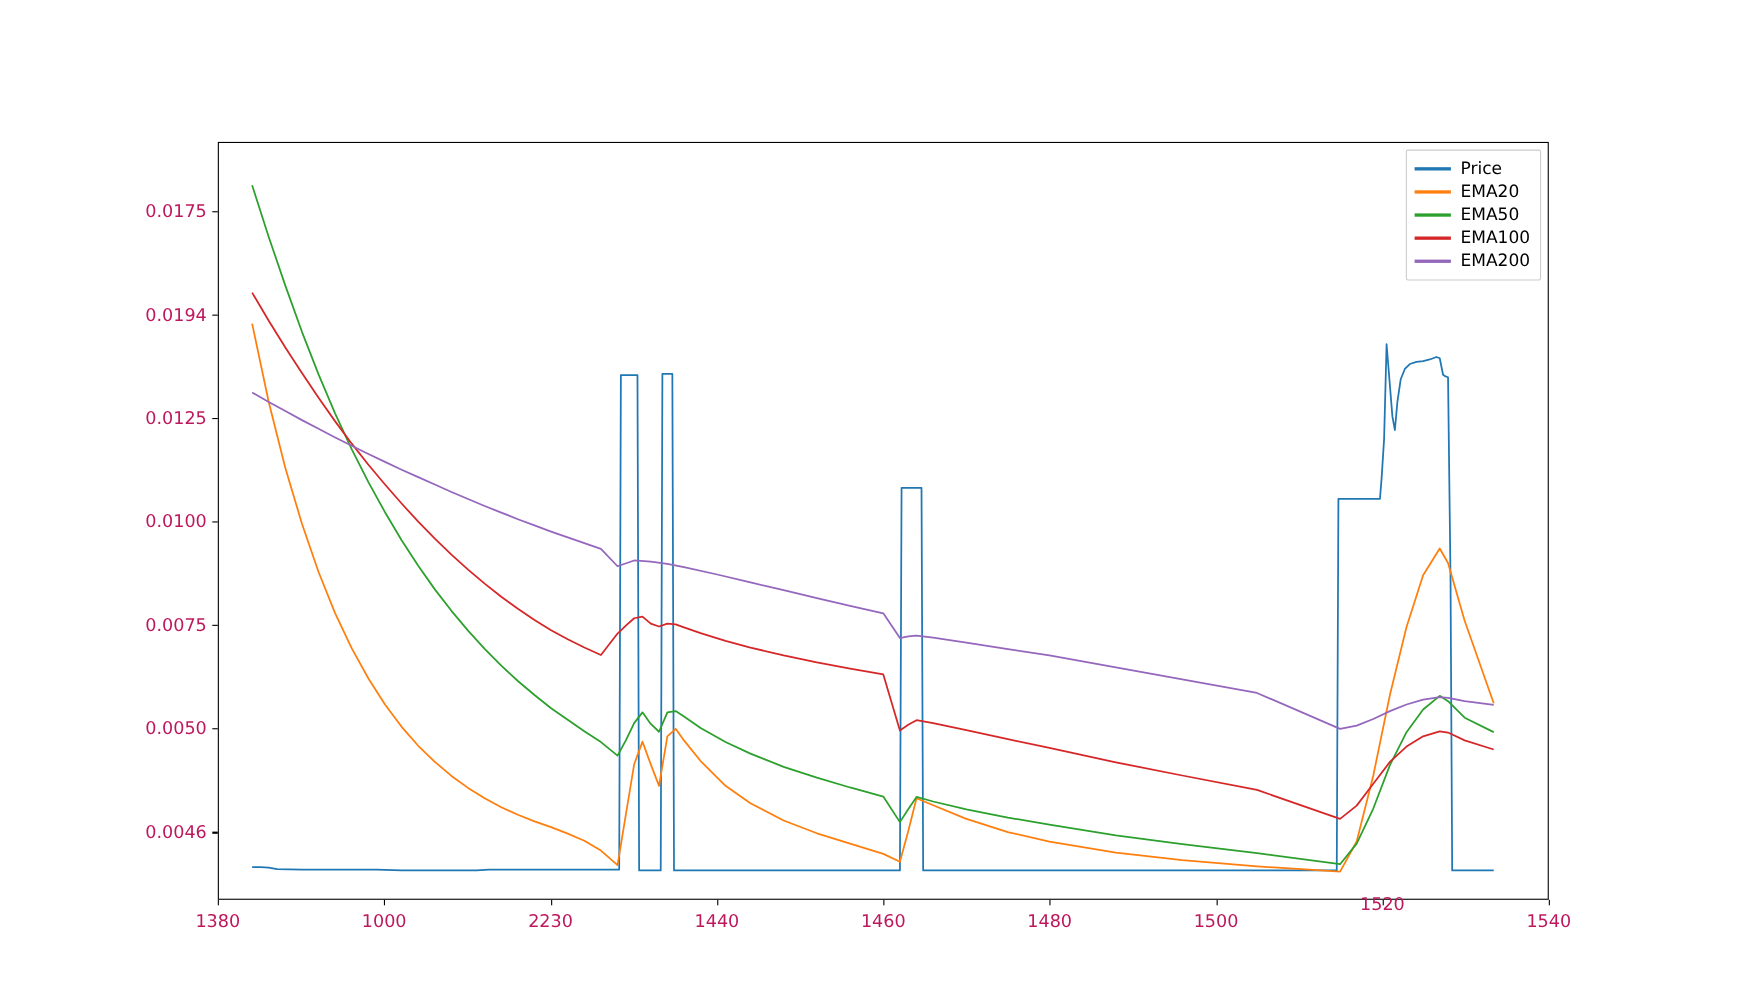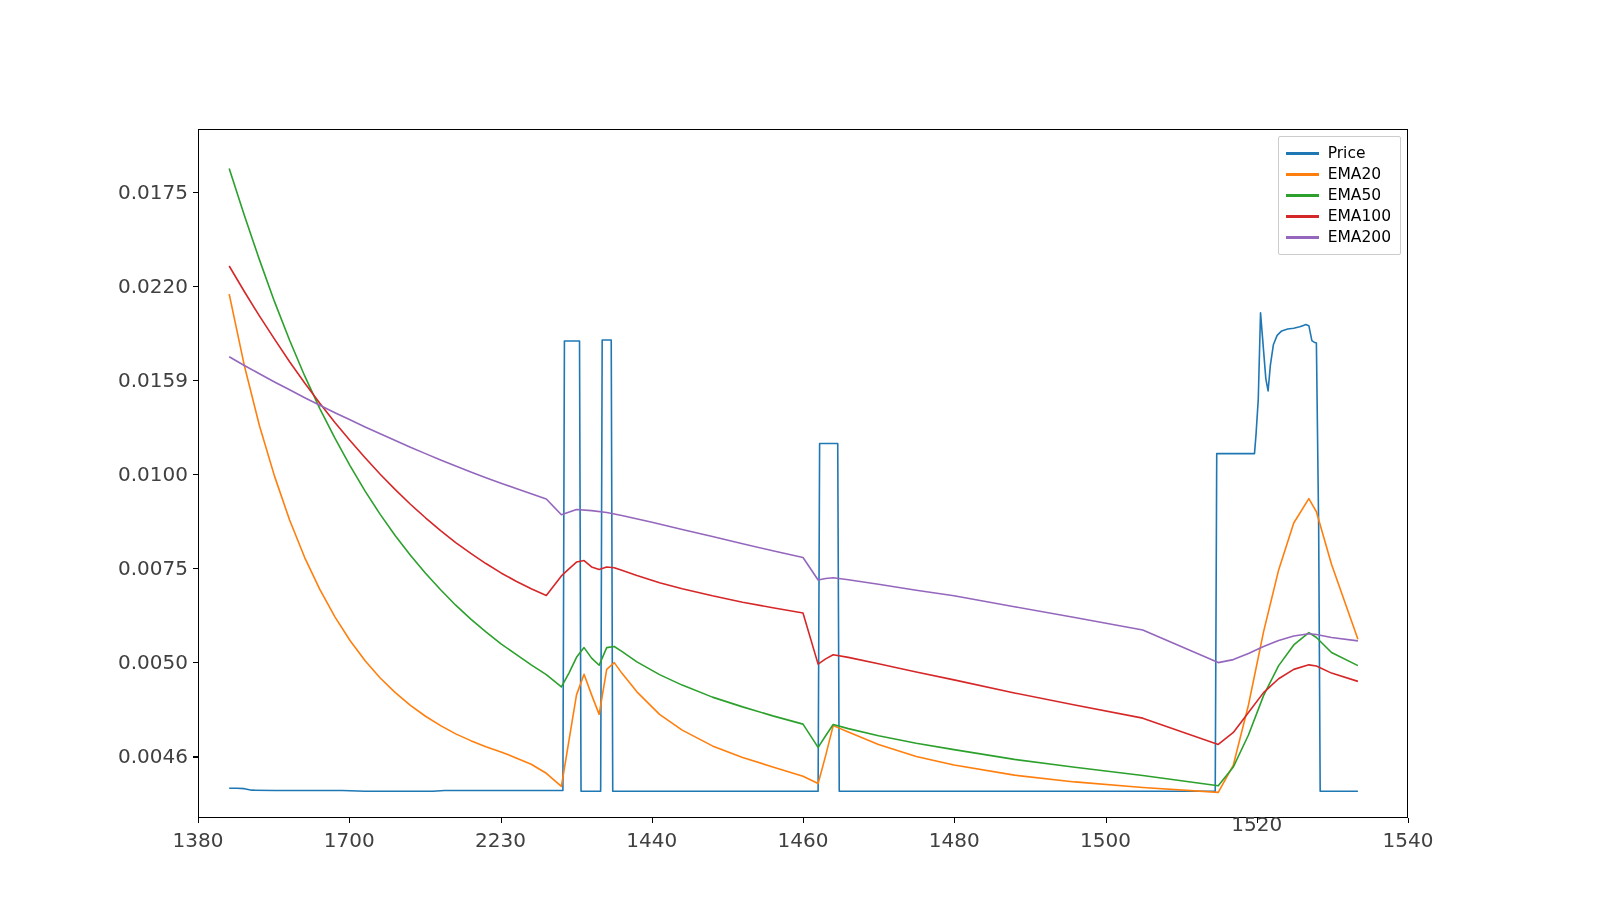--- a/index.html
+++ b/index.html
@@ -1,21 +1,21 @@
 <!DOCTYPE html>
 <html><head>
 <meta charset="utf-8">
 <style>
   html,body{margin:0;padding:0;background:#ffffff;}
   body{width:1600px;height:900px;overflow:hidden;font-family:"DejaVu Sans",sans-serif;}
   #figure{position:relative;width:1600px;height:900px;background:#ffffff;margin-top:28px;}
   #axes{position:absolute;left:198px;top:101px;width:1210px;height:689px;
         border:1.1px solid #000000;box-sizing:border-box;background:#ffffff;}
   #plot-svg{position:absolute;left:0;top:0;width:100%;height:100%;display:block;}
-  .tick-label{position:absolute;font-size:20px;color:#404040;white-space:nowrap;}
+  .tick-label{position:absolute;font-size:16px;color:#be185d;white-space:nowrap;}
   .ytick-label{text-align:right;transform:translateY(-50%);}
   .xtick-label{transform:translateX(-50%);}
   .tick-mark{position:absolute;background:#000;}
   .ytick-mark{width:5px;height:1.1px;left:-5px;}
   .xtick-mark{height:5px;width:1.1px;top:689px;}
   #legend{position:absolute;right:6px;top:6px;background:#ffffff;
           border:0.9px solid #cccccc;border-radius:2px;padding:6px 9px 6px 7px;
           box-shadow:0 0 0 0 rgba(0,0,0,0);}
   .legend-row{display:flex;align-items:center;height:21px;}
   .legend-swatch{width:33px;height:2.2px;margin-right:9px;flex:0 0 auto;}
@@ -59,29 +59,29 @@
   <div id="ticks-layer">
       <div class="tick-mark ytick-mark" style="left: 193px; top: 728.475px;"></div>
       <div class="tick-label ytick-label" style="left: 98px; top: 728.475px; width: 90px;">0.0046</div>
       <div class="tick-mark ytick-mark" style="left: 193px; top: 634.401px;"></div>
       <div class="tick-label ytick-label" style="left: 98px; top: 634.401px; width: 90px;">0.0050</div>
       <div class="tick-mark ytick-mark" style="left: 193px; top: 540.327px;"></div>
       <div class="tick-label ytick-label" style="left: 98px; top: 540.327px; width: 90px;">0.0075</div>
       <div class="tick-mark ytick-mark" style="left: 193px; top: 446.253px;"></div>
       <div class="tick-label ytick-label" style="left: 98px; top: 446.253px; width: 90px;">0.0100</div>
       <div class="tick-mark ytick-mark" style="left: 193px; top: 352.178px;"></div>
-      <div class="tick-label ytick-label" style="left: 98px; top: 352.178px; width: 90px;">0.0159</div>
+      <div class="tick-label ytick-label" style="left: 98px; top: 352.178px; width: 90px;">0.0125</div>
       <div class="tick-mark ytick-mark" style="left: 193px; top: 258.104px;"></div>
-      <div class="tick-label ytick-label" style="left: 98px; top: 258.104px; width: 90px;">0.0220</div>
+      <div class="tick-label ytick-label" style="left: 98px; top: 258.104px; width: 90px;">0.0194</div>
       <div class="tick-mark ytick-mark" style="left: 193px; top: 164.03px;"></div>
       <div class="tick-label ytick-label" style="left: 98px; top: 164.03px; width: 90px;">0.0175</div>
       <div class="tick-mark xtick-mark" style="left: 198px; top: 790px;"></div>
       <div class="tick-label xtick-label" style="left: 198px; top: 800px;">1380</div>
       <div class="tick-mark xtick-mark" style="left: 349.25px; top: 790px;"></div>
-      <div class="tick-label xtick-label" style="left: 349.25px; top: 800px;">1700</div>
+      <div class="tick-label xtick-label" style="left: 349.25px; top: 800px;">1000</div>
       <div class="tick-mark xtick-mark" style="left: 500.5px; top: 790px;"></div>
       <div class="tick-label xtick-label" style="left: 500.5px; top: 800px;">2230</div>
       <div class="tick-mark xtick-mark" style="left: 651.75px; top: 790px;"></div>
       <div class="tick-label xtick-label" style="left: 651.75px; top: 800px;">1440</div>
       <div class="tick-mark xtick-mark" style="left: 803px; top: 790px;"></div>
       <div class="tick-label xtick-label" style="left: 803px; top: 800px;">1460</div>
       <div class="tick-mark xtick-mark" style="left: 954.25px; top: 790px;"></div>
       <div class="tick-label xtick-label" style="left: 954.25px; top: 800px;">1480</div>
       <div class="tick-mark xtick-mark" style="left: 1105.5px; top: 790px;"></div>
       <div class="tick-label xtick-label" style="left: 1105.5px; top: 800px;">1500</div>

